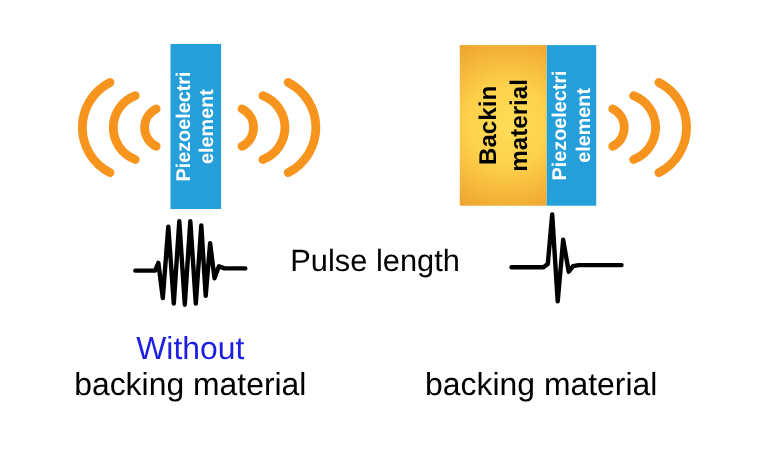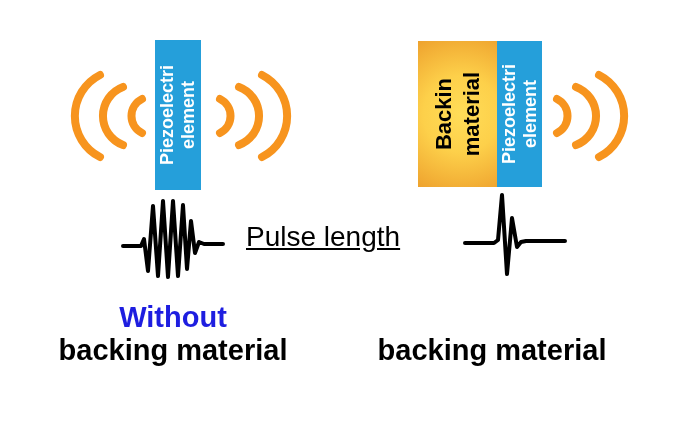--- a/index.html
+++ b/index.html
@@ -22,26 +22,26 @@
   }
   .piezo .vtext{color:#fff;font-size:18px;line-height:21px;}
   .backing .vtext{color:#000;font-size:22px;line-height:28px;}
   
   .wavesvg{position:absolute;overflow:visible;}
   .wave-arc{fill:none;stroke:var(--wave_orange);stroke-width:8;stroke-linecap:round;}
   .pulse-line{fill:none;stroke:var(--text_black);stroke-width:4;stroke-linecap:round;stroke-linejoin:round;}
   .mirror{transform:scaleX(-1);}
   
   .pulse-label{
-    position:absolute;left:246px;top:221px;width:190px;text-align:left;
-    font-size:28px;color:var(--text_black);text-decoration:underline;
+    position:absolute;left:246px;top:221px;width:190px;text-align:center;
+    font-size:28px;color:var(--text_black);
   }
   .caption{
     position:absolute;top:301px;width:300px;text-align:center;
-    font-size:29px;line-height:33px;color:var(--text_black);font-weight:bold;
+    font-size:29px;line-height:33px;color:var(--text_black);
   }
   .caption .cap-blue{color:var(--without_blue);}
   .caption .cap-red{color:var(--with_red);}
 </style>
 </head>
 <body>
 
 <div id="stage">
 
   <svg class="wavesvg mirror" style="left:66px;top:68px" width="84" height="96" viewBox="0 0 84 96">

